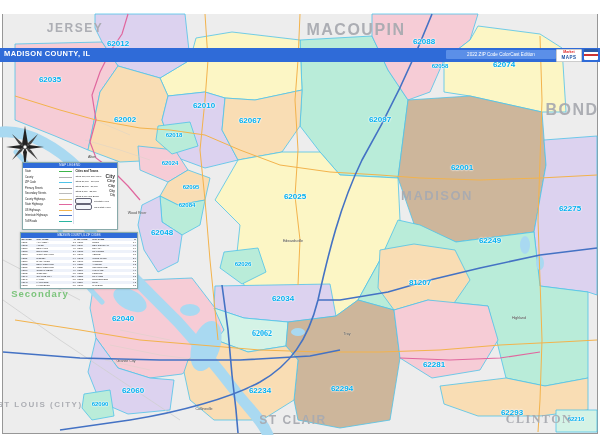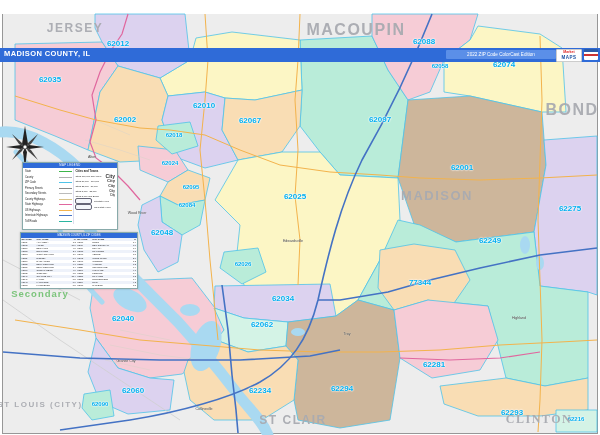--- a/index.html
+++ b/index.html
@@ -182,24 +182,24 @@
     <span class="ziplabel" style="left: 462px; top: 167px;">62001</span>
     <span class="ziplabel sm" style="left: 174px; top: 135px;">62018</span>
     <span class="ziplabel sm" style="left: 170px; top: 163px;">62024</span>
     <span class="ziplabel sm" style="left: 191px; top: 187px;">62095</span>
     <span class="ziplabel sm" style="left: 187px; top: 205px;">62084</span>
     <span class="ziplabel" style="left: 162px; top: 232px;">62048</span>
     <span class="ziplabel sm" style="left: 243px; top: 264px;">62026</span>
     <span class="ziplabel" style="left: 295px; top: 196px;">62025</span>
     <span class="ziplabel" style="left: 570px; top: 208px;">62275</span>
     <span class="ziplabel" style="left: 490px; top: 240px;">62249</span>
-    <span class="ziplabel" style="left: 420px; top: 282px;">77344</span>
+    <span class="ziplabel" style="left: 420px; top: 282px;">81207</span>
     <span class="ziplabel" style="left: 283px; top: 298px;">62034</span>
     <span class="ziplabel" style="left: 123px; top: 318px;">62040</span>
-    <span class="ziplabel" style="left: 262px; top: 324px;">62062</span>
+    <span class="ziplabel" style="left: 262px; top: 333px; font-family: Liberation Serif, serif;">62062</span>
     <span class="ziplabel" style="left: 133px; top: 390px;">62060</span>
     <span class="ziplabel sm" style="left: 100px; top: 404px;">62090</span>
     <span class="ziplabel" style="left: 260px; top: 390px;">62234</span>
     <span class="ziplabel" style="left: 342px; top: 388px;">62294</span>
     <span class="ziplabel" style="left: 434px; top: 364px;">62281</span>
     <span class="ziplabel" style="left: 512px; top: 412px;">62293</span>
     <span class="ziplabel sm" style="left: 576px; top: 419px;">62216</span>
     <span class="countylabel" style="left: 75px; top: 28px; font-size: 12px;">JERSEY</span>
     <span class="countylabel" style="left: 356px; top: 30px; font-size: 16px;">MACOUPIN</span>
     <span class="countylabel" style="left: 572px; top: 110px; font-size: 16px;">BOND</span>

